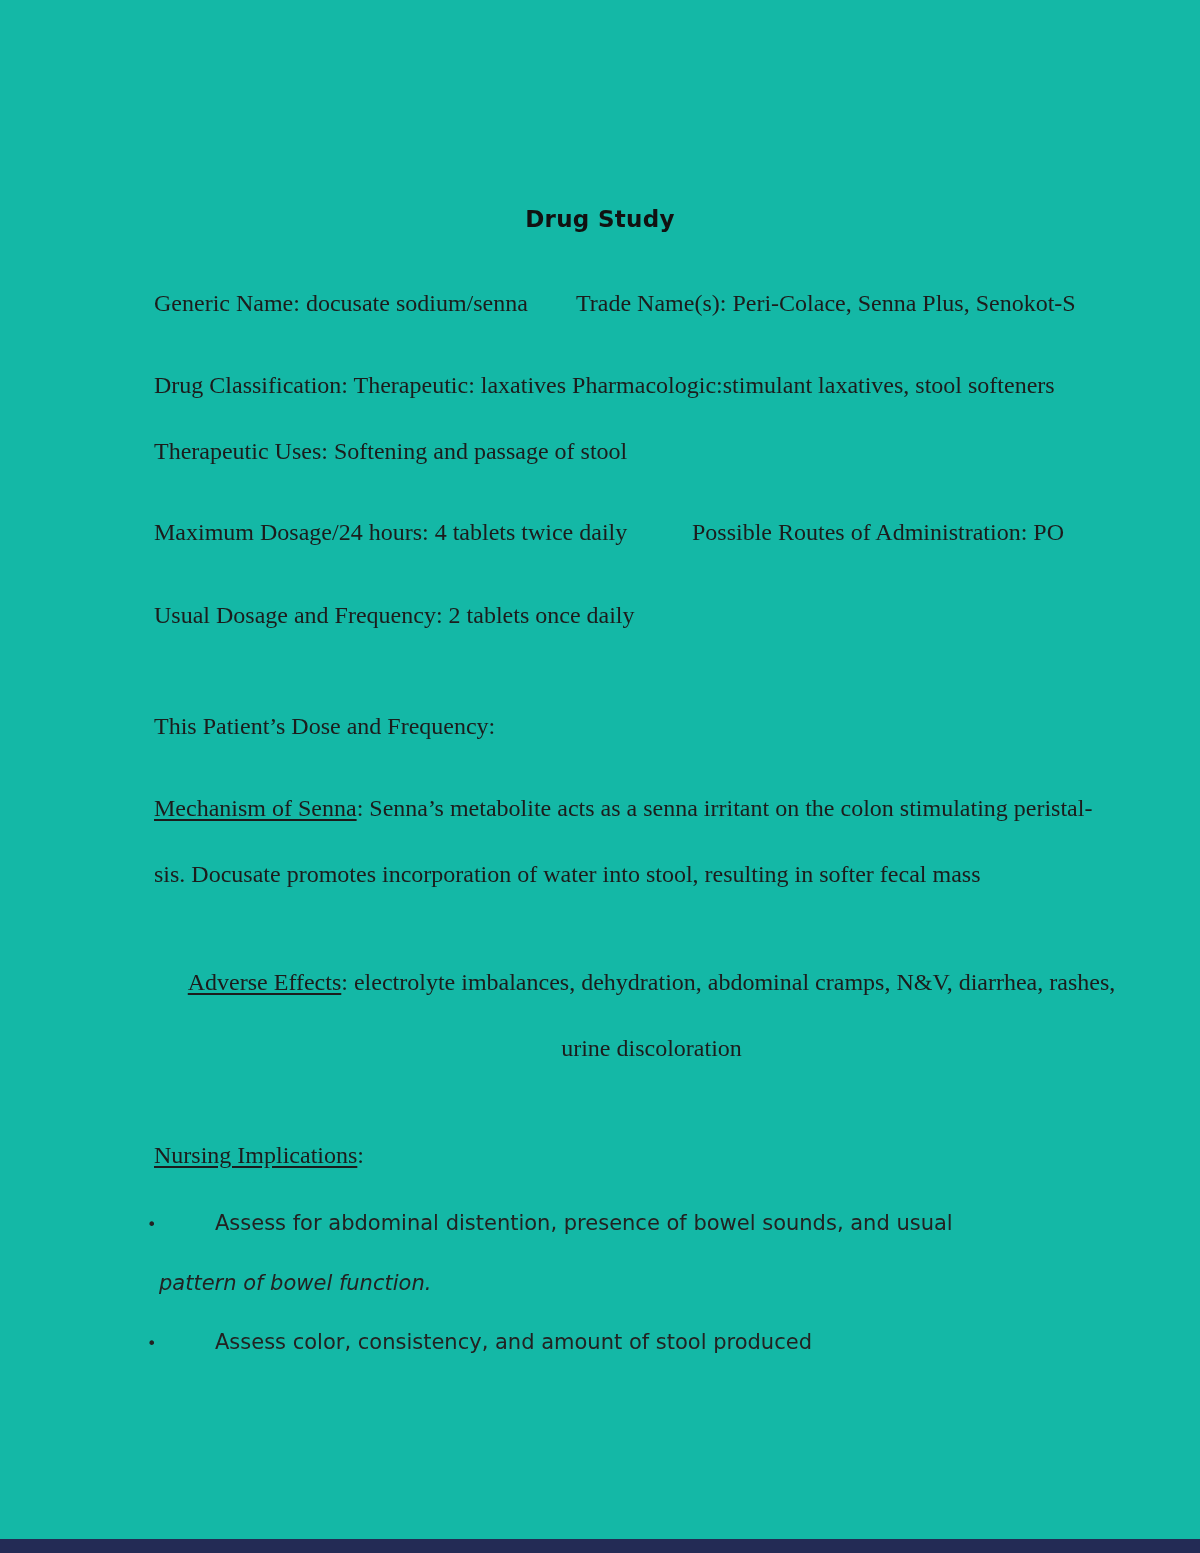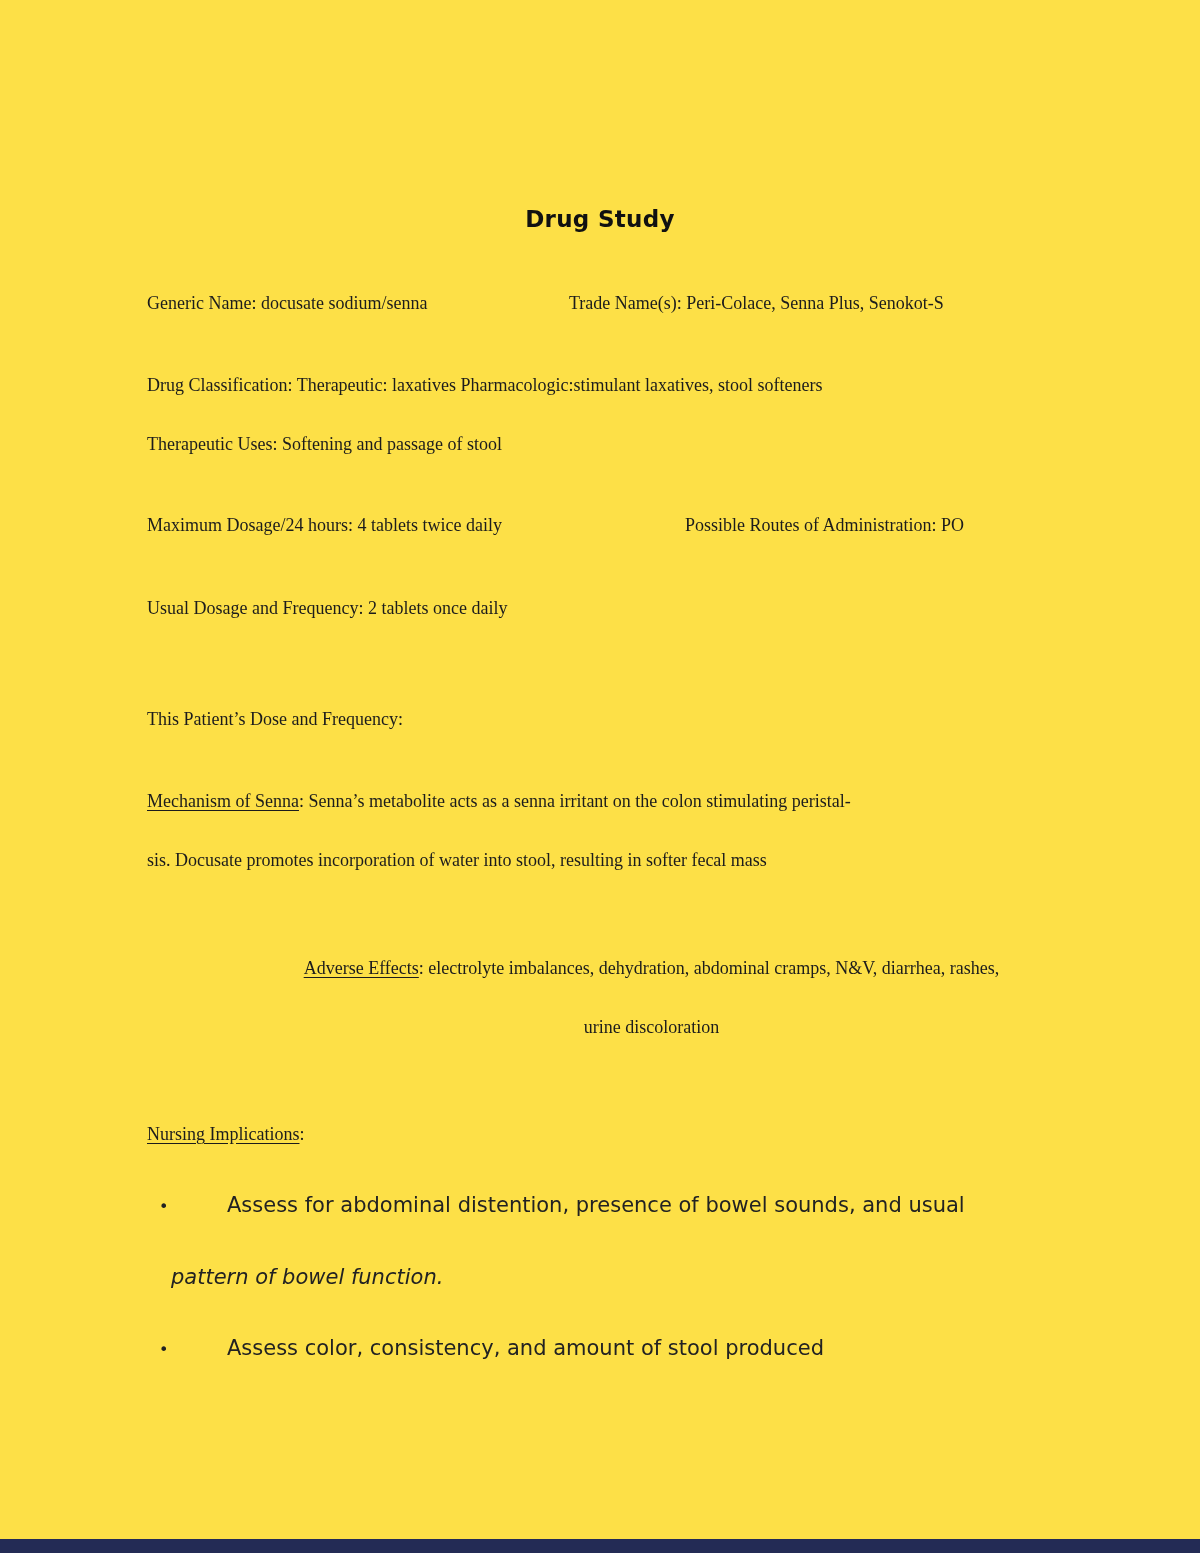--- a/index.html
+++ b/index.html
@@ -1,43 +1,43 @@
 <!DOCTYPE html>
 <html><head>
 <meta charset="utf-8">
 <style>
   html, body { margin: 0; padding: 0; background: #ffffff; }
   .page {
     position: relative;
     width: 1200px;
     height: 1553px;
-    background: #fde047;
+    background: #14b8a6;
     overflow: hidden;
     font-family: "Liberation Serif", serif;
     color: #1c1c1c;
   }
   .title {
     margin: 202px 0 0 0;
     width: 100%;
     text-align: center;
     font-family: "DejaVu Sans", "Liberation Sans", sans-serif;
     font-size: 23px;
     font-weight: bold;
     line-height: 34px;
     letter-spacing: 0.3px;
     color: #111111;
   }
   .content {
     padding-left: 143px;
     padding-right: 40px;
   }
   .line, .row {
-    font-size: 18px;
+    font-size: 24px;
     line-height: 55px;
-    margin: 4px;
+    margin: 11px;
     white-space: nowrap;
   }
   .row { position: relative; }
   .col2 { position: absolute; top: 0; }
   .row-generic   { margin-top: 40px; }
   .col2-trade    { left: 422px; }
   .row-class     { margin-top: 27px; }
   .row-max       { margin-top: 26px; }
   .col2-routes   { left: 538px; }
   .row-usual     { margin-top: 28px; }
@@ -50,21 +50,21 @@
     text-underline-offset: 3px;
   }
   .bullets {
     margin-top: 13px;
     font-family: "DejaVu Sans", "Liberation Sans", sans-serif;
     font-size: 21px;
     font-weight: 500;
     color: #222222;
   }
   .bullet-line1, .bullet-line2 {
-    margin: 16px;
+    margin: 4px;
     line-height: 55px;
     white-space: nowrap;
   }
   .marker {
     display: inline-block;
     width: 68px;
     font-size: 16px;
   }
   .bullet-line2 { padding-left: 12px; font-style: italic; }
   .footer-bar {

